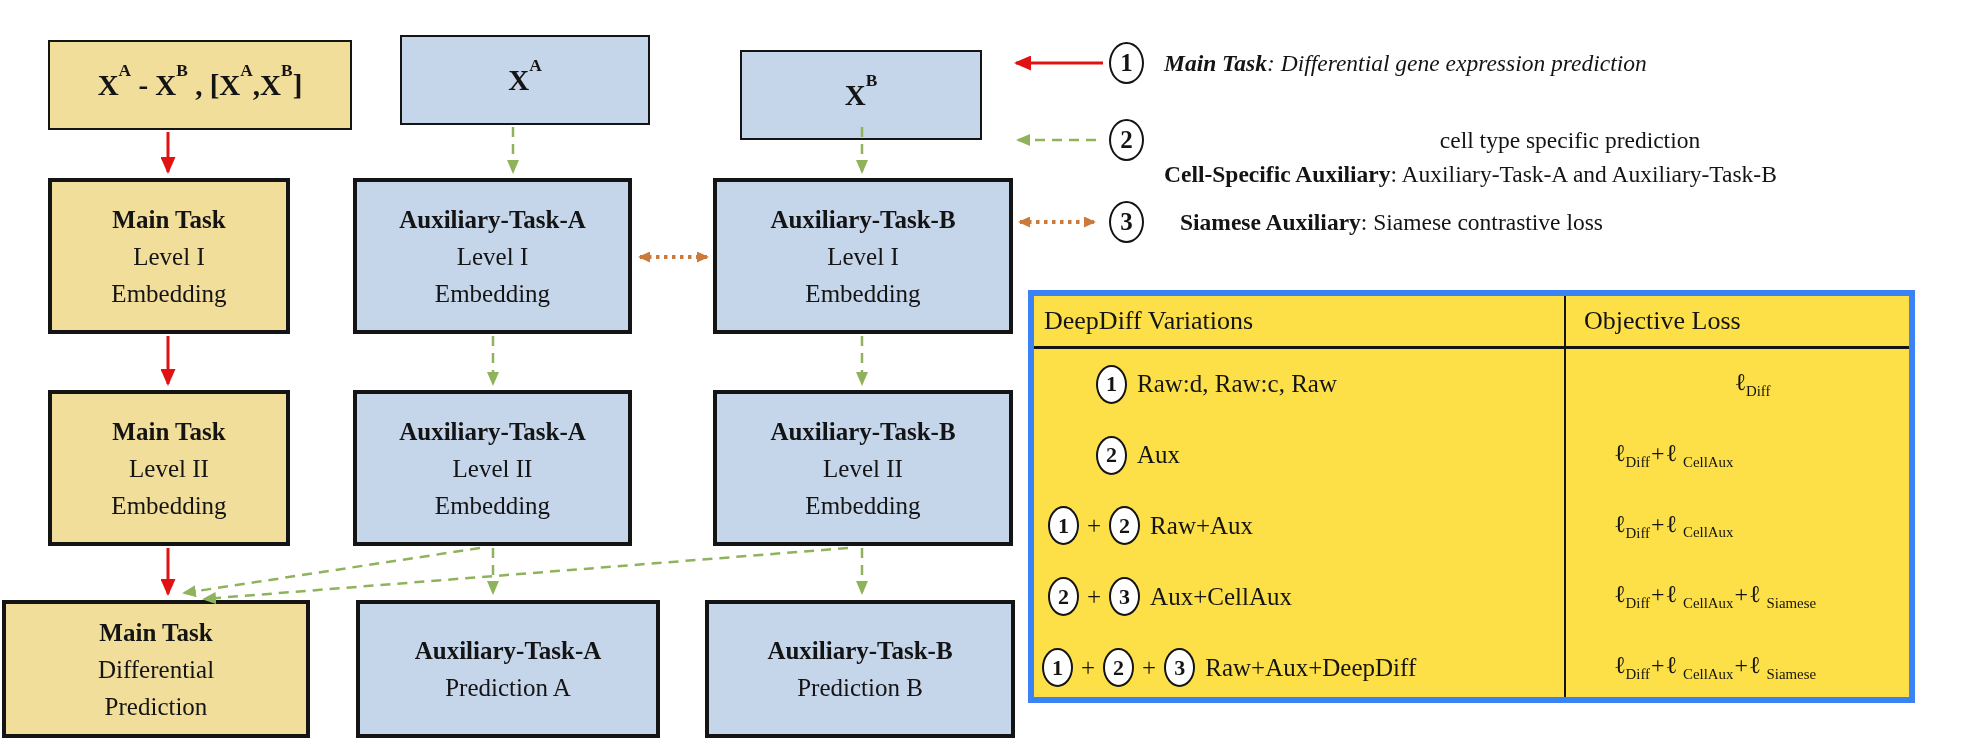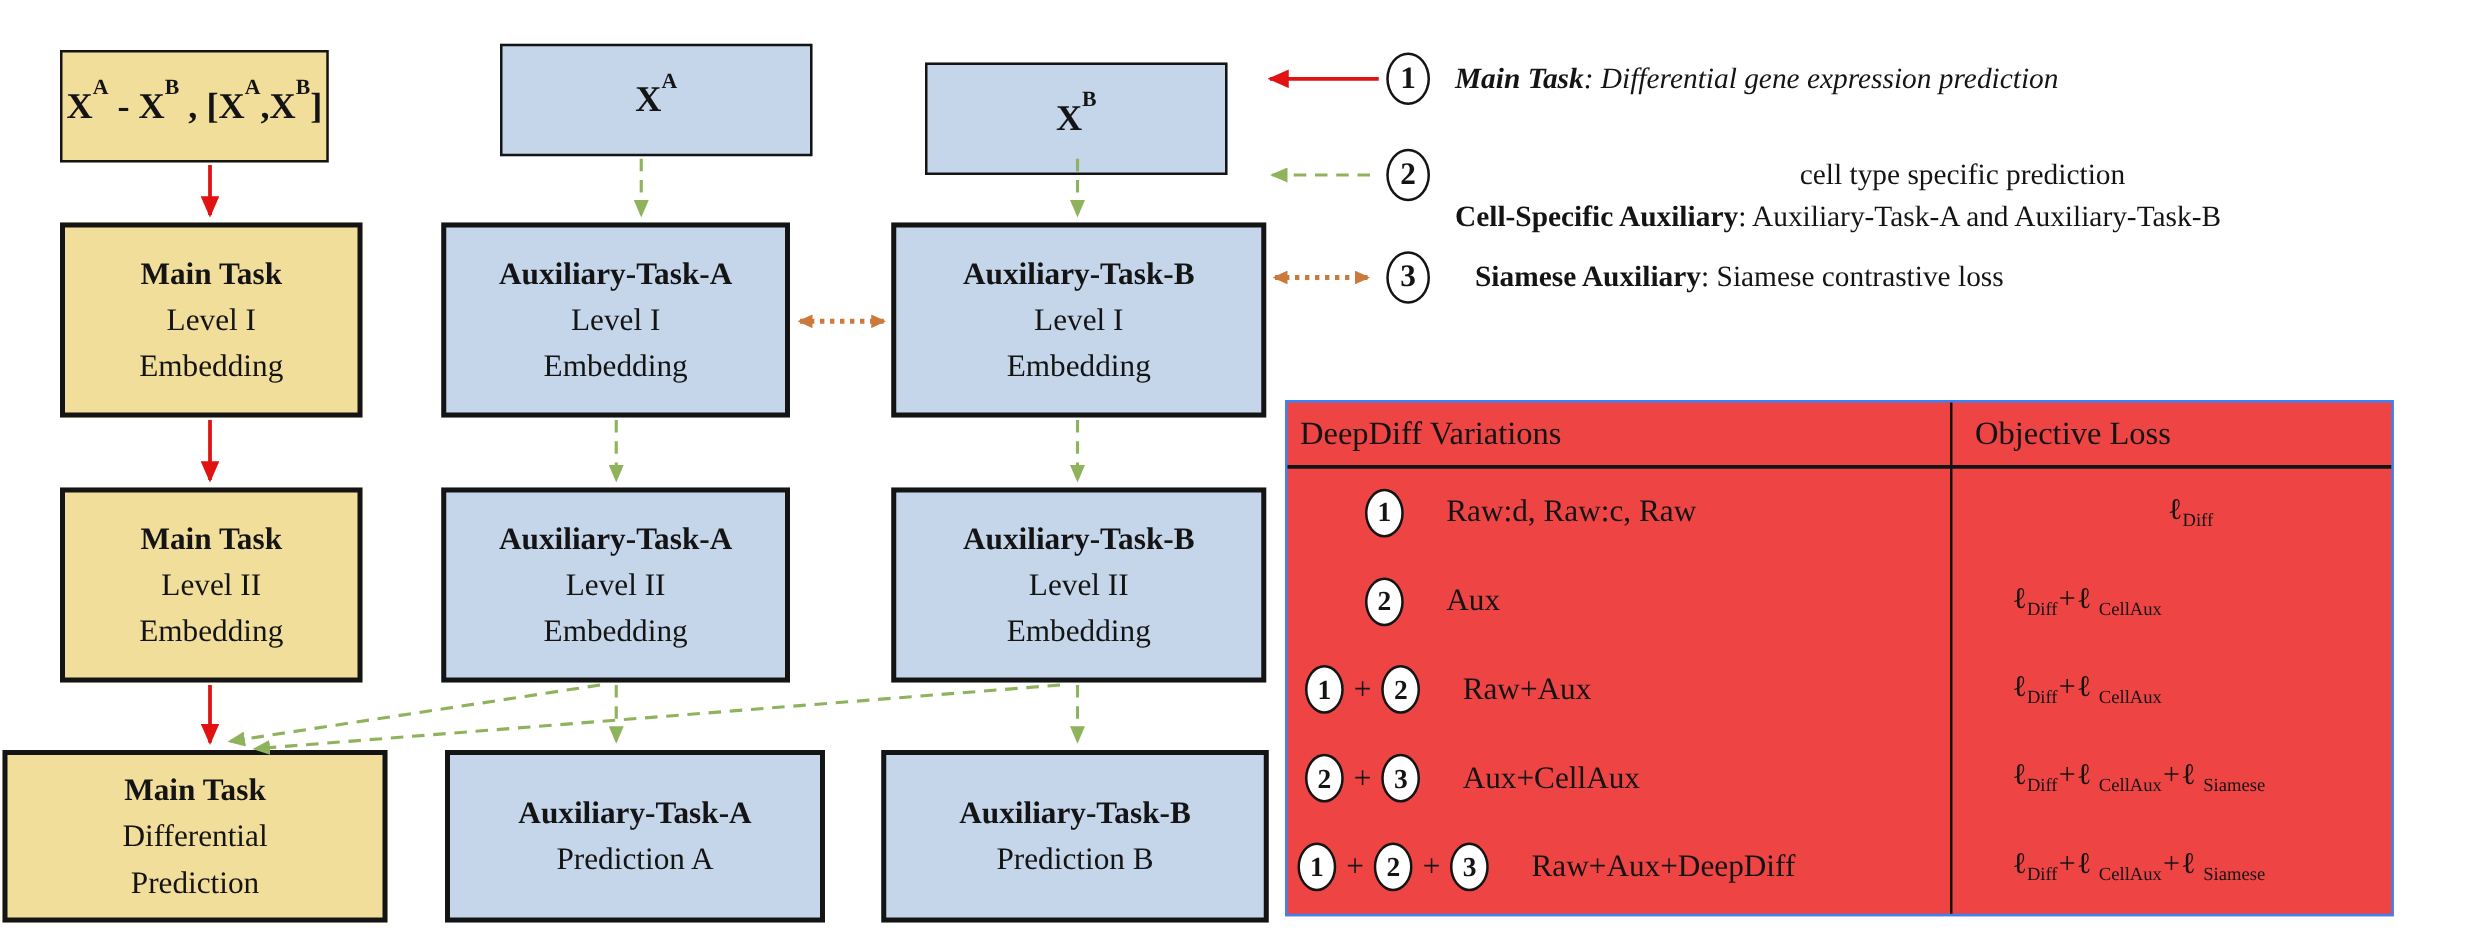--- a/index.html
+++ b/index.html
@@ -19,46 +19,46 @@
   #arrow-layer{position:absolute;left:0;top:0;width:1985px;height:747px;pointer-events:none}
 
   
   .lcircle{position:absolute;width:35px;height:42px;border:2px solid #141414;border-radius:50%;
            display:flex;align-items:center;justify-content:center;font-size:25px;font-weight:bold;
            box-sizing:border-box;background:#fff}
   .ltext{position:absolute;font-size:23.5px;line-height:34px;white-space:nowrap}
   .lline.center{text-align:center;white-space:nowrap}
 
   
-  #ttable{position:absolute;left:1028px;top:320px;width:887px;height:413px;border:2px solid #3b82f6;
-          box-sizing:border-box;background:#ef4444}
+  #ttable{position:absolute;left:1028px;top:290px;width:887px;height:413px;border:6px solid #3b82f6;
+          box-sizing:border-box;background:#fde047}
   .tdivider{position:absolute;left:530px;top:0;bottom:0;width:2px;background:#141414}
   .thead{height:50px;border-bottom:3px solid #141414;display:flex;align-items:center;font-size:26px}
   .th1{width:530px;padding-left:10px;box-sizing:border-box}
   .th2{padding-left:20px;box-sizing:border-box}
   #trows{display:flex;flex-direction:column;height:354px}
   .trow{flex:1;display:flex;align-items:center}
   .tcell1{width:530px;display:flex;align-items:center;box-sizing:border-box;font-size:25px}
   .tcell2{flex:1;box-sizing:border-box;font-size:24px;white-space:nowrap}
   .tcircle{display:inline-flex;width:31px;height:39px;border:2px solid #141414;border-radius:50%;
            align-items:center;justify-content:center;font-size:22px;font-weight:bold;flex:none;
            box-sizing:border-box;background:#fff}
   .tplus{margin:0 8px}
-  .tlabel{margin-left:34px;white-space:nowrap}
+  .tlabel{margin-left:10px;white-space:nowrap}
   .lplus{margin:0 1px}
   sub.lsub{font-size:0.62em}
   sub.lsub.gap{margin-left:6px}
 </style>
 </head>
 <body>
 
 <div id="canvas">
 
   <div id="boxes">
-      <div class="box yellow" style="left: 48px; top: 40px; width: 215px; height: 90px; border-width: 2px; font-size: 29px;">
+      <div class="box yellow" style="left: 48px; top: 40px; width: 304px; height: 90px; border-width: 2px; font-size: 29px;">
         <div class="bline"><span class="b">X</span><sup class="s b">A</sup><span class="b"> - </span><span class="b">X</span><sup class="s b">B</sup><span class="b"> , [</span><span class="b">X</span><sup class="s b">A</sup><span class="b">,</span><span class="b">X</span><sup class="s b">B</sup><span class="b">]</span></div>
       </div>
       <div class="box blue" style="left: 400px; top: 35px; width: 250px; height: 90px; border-width: 2px; font-size: 29px;">
         <div class="bline"><span class="b">X</span><sup class="s b">A</sup></div>
       </div>
       <div class="box blue" style="left: 740px; top: 50px; width: 242px; height: 90px; border-width: 2px; font-size: 29px; text-align: right;">
         <div class="bline"><span class="b">X</span><sup class="s b">B</sup></div>
       </div>
       <div class="box yellow" style="left: 48px; top: 178px; width: 242px; height: 156px; border-width: 4px; font-size: 25px;">
         <div class="bline"><span class="b">Main Task</span></div>

